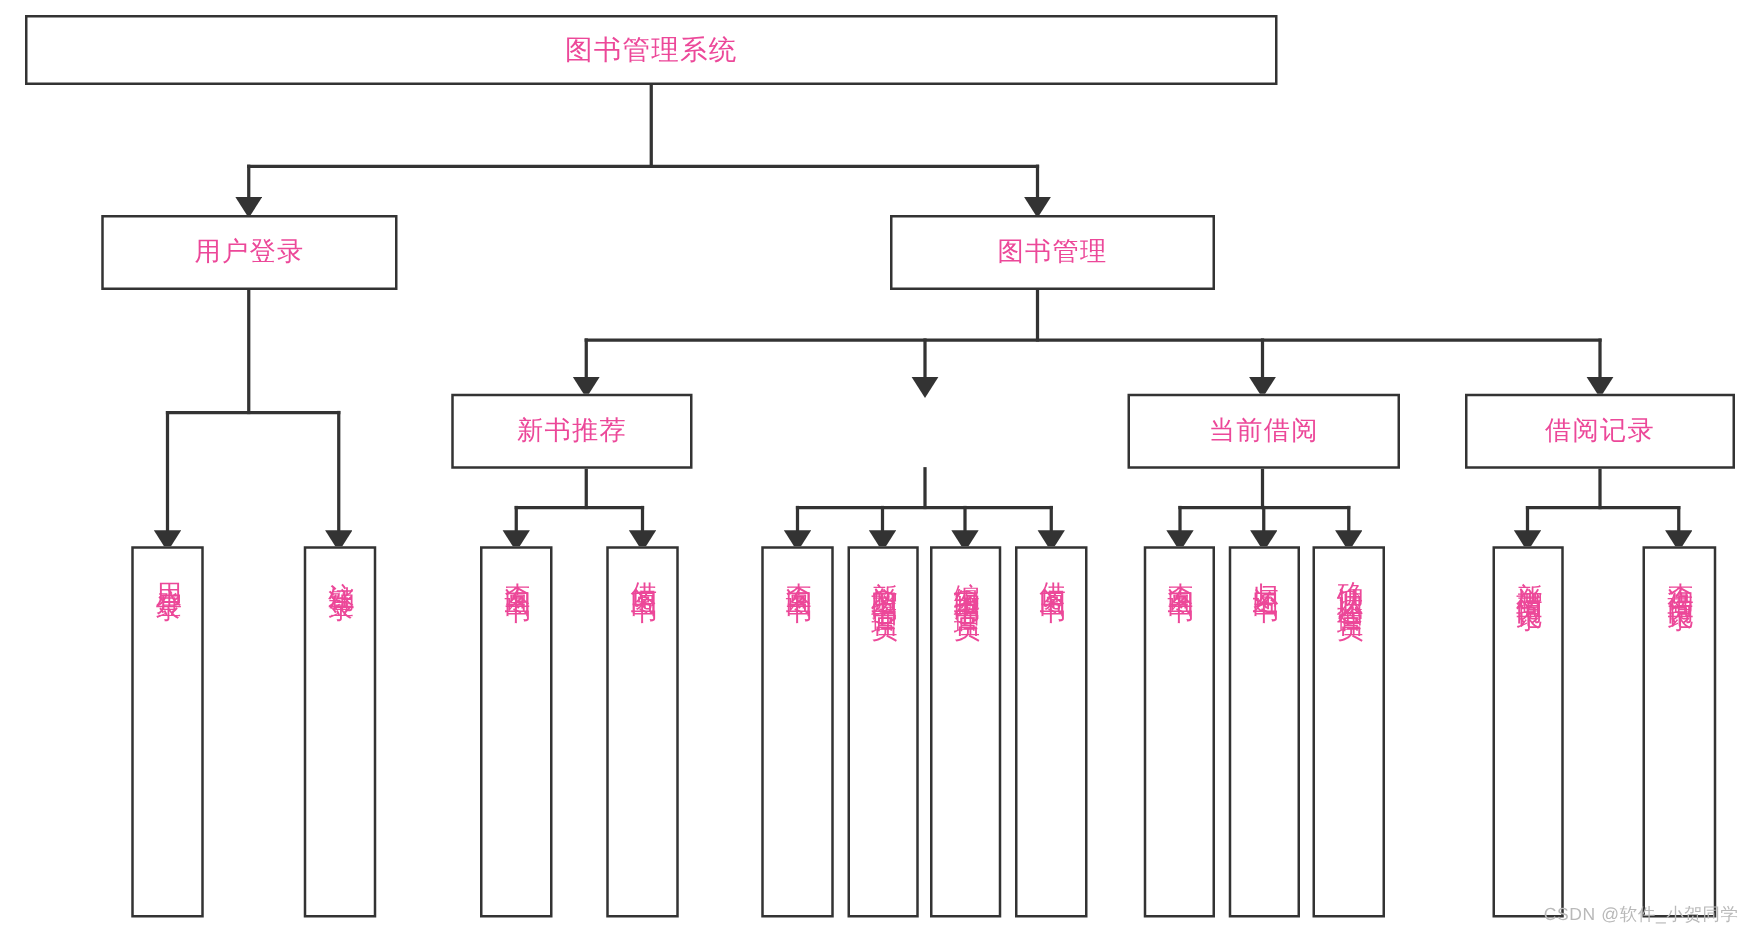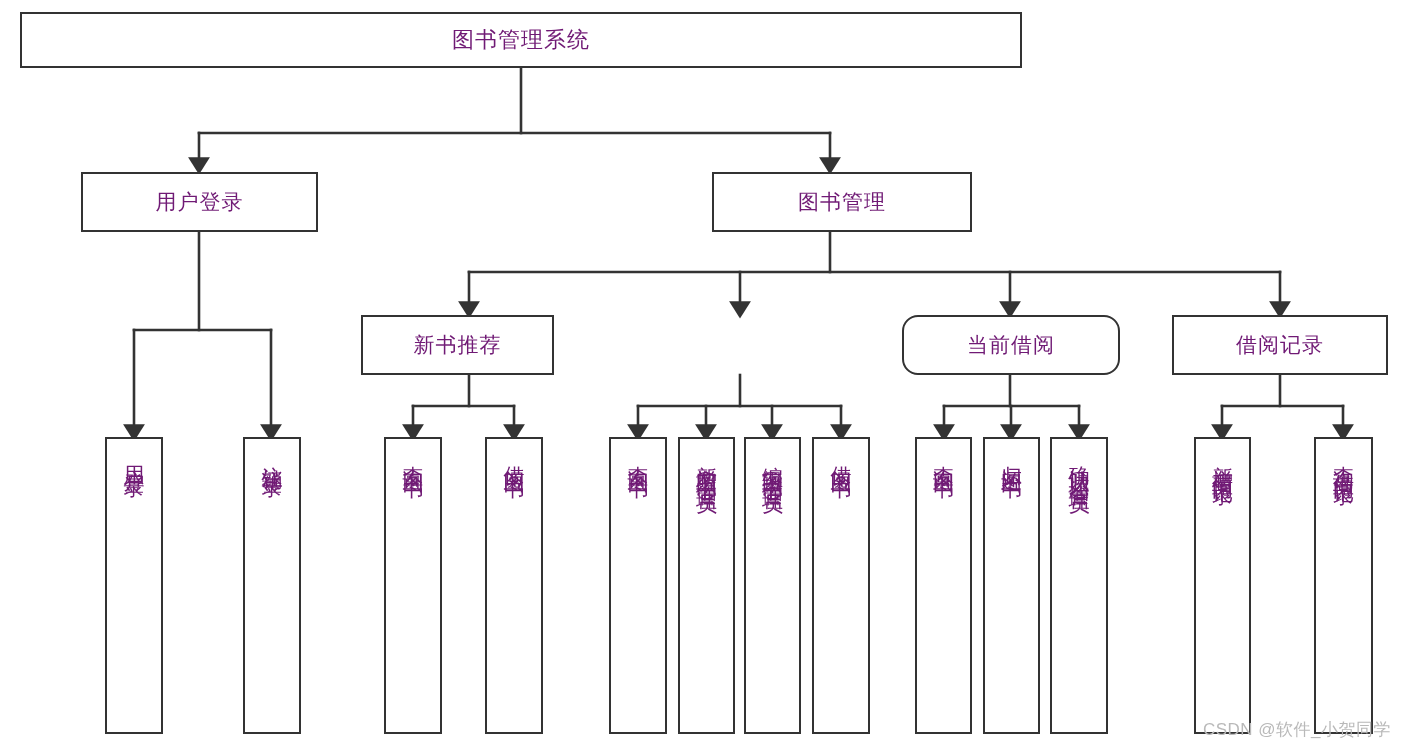--- a/index.html
+++ b/index.html
@@ -27,42 +27,42 @@
     border:2.5px solid #333333;
     display:flex;
     align-items:center;
     justify-content:center;
     z-index:2;
   }
   .node .lbl{
     font-size:21px;
     line-height:1.25;
     letter-spacing:1px;
-    color:#701a75;
+    color:#ec4899;
     white-space:nowrap;
     text-align:center;
   }
   .node.root .lbl{font-size:22px;}
   .node.vert{
     align-items:flex-start;
     padding-top:10px;
   }
   .node.vert .lbl{
     writing-mode:vertical-rl;
     text-orientation:upright;
     font-size:21px;
     line-height:1.05;
     letter-spacing:4px;
     white-space:nowrap;
   }
   #watermark{
     position:absolute;
     right:14px;
     bottom:6px;
-    font-size:17px;
+    font-size:14px;
     color:#b9b9b9;
     letter-spacing:0.5px;
     z-index:5;
     white-space:nowrap;
     font-family:"Liberation Sans","DejaVu Sans",sans-serif;
   }
 </style>
 </head>
 <body>
 
@@ -125,21 +125,21 @@
   <div class="node" style="left:81px;top:172px;width:237px;height:60px;">
     <span class="lbl">用户登录</span>
   </div>
   <div class="node" style="left:712px;top:172px;width:260px;height:60px;">
     <span class="lbl">图书管理</span>
   </div>
 
   <div class="node" style="left:361px;top:315px;width:193px;height:60px;">
     <span class="lbl">新书推荐</span>
   </div>
-  <div class="node" style="left:902px;top:315px;width:218px;height:60px;border-radius:16px;">
+  <div class="node" style="left:902px;top:315px;width:218px;height:60px;">
     <span class="lbl">当前借阅</span>
   </div>
   <div class="node" style="left:1172px;top:315px;width:216px;height:60px;">
     <span class="lbl">借阅记录</span>
   </div>
 
   <div class="node vert" style="left:105px;top:437px;width:58px;height:297px;">
     <span class="lbl">用户登录</span>
   </div>
   <div class="node vert" style="left:243px;top:437px;width:58px;height:297px;">

